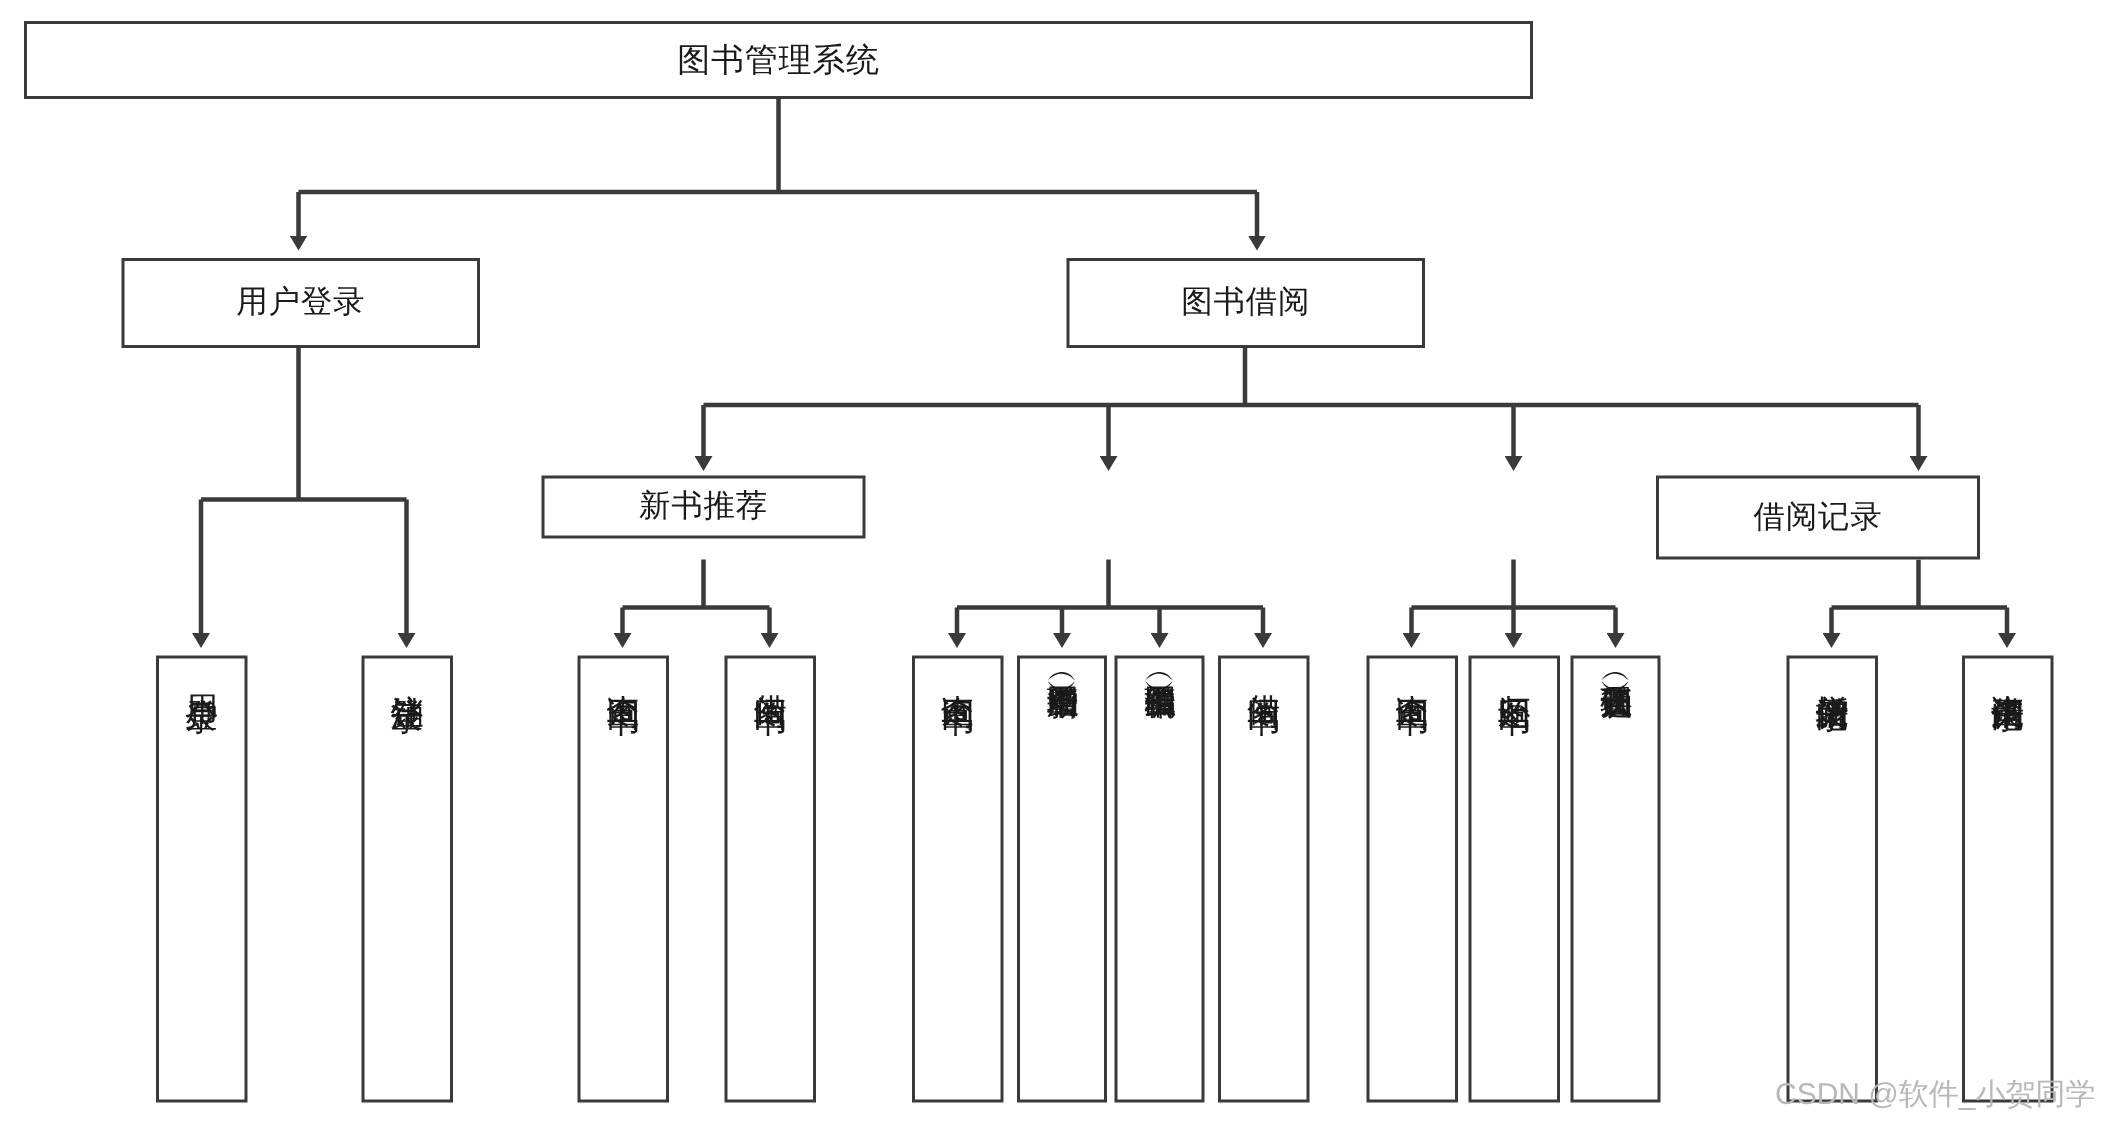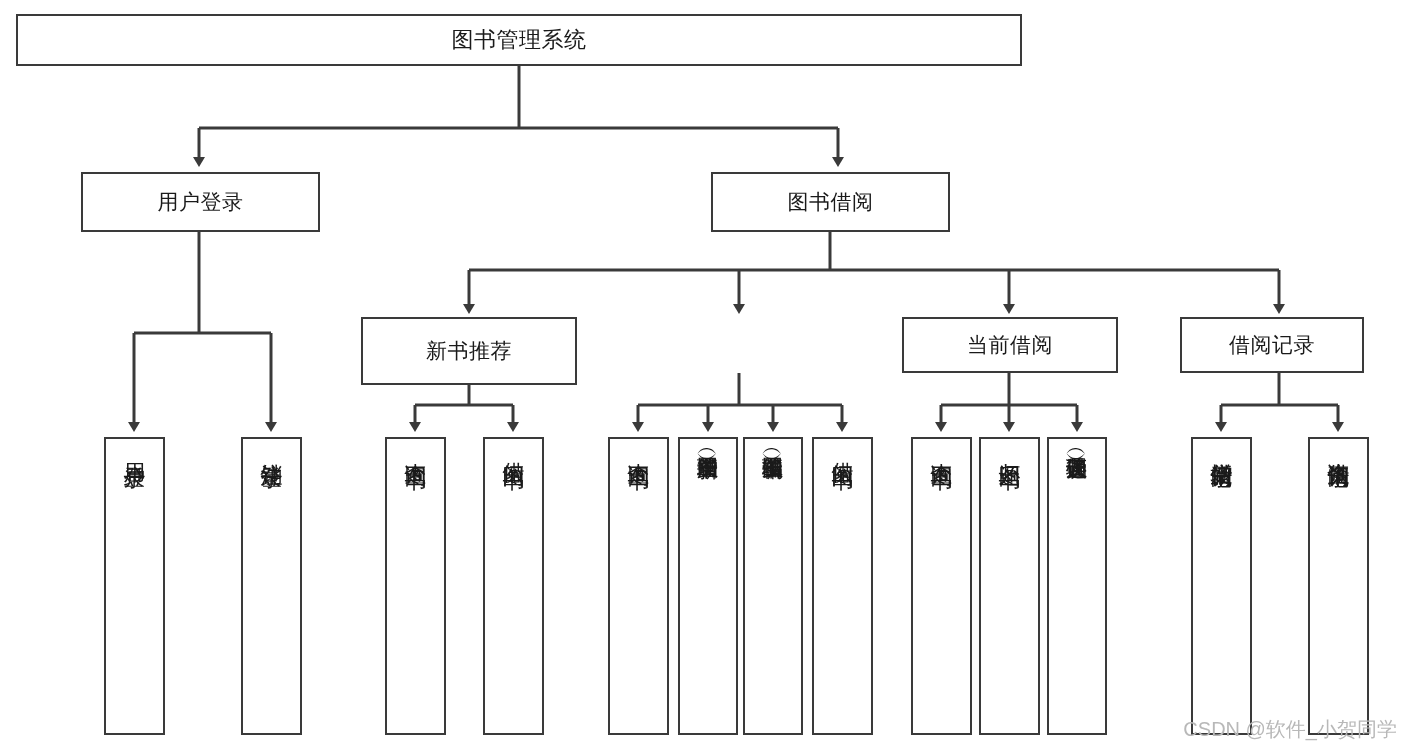--- a/index.html
+++ b/index.html
@@ -149,30 +149,27 @@
   </div>
 
   <div class="node horiz" style="left:81px; top:172px; width:239px; height:60px;">
     <span class="node-label">用户登录</span>
   </div>
 
   <div class="node horiz" style="left:711px; top:172px; width:239px; height:60px;">
     <span class="node-label">图书借阅</span>
   </div>
 
-  <div class="node horiz" style="left:361px; top:317px; width:216px; height:68px;">
+  <div class="node horiz" style="left:361px; top:317px; width:216px; height:42px;">
     <span class="node-label">新书推荐</span>
   </div>
 
 
-  <div class="node horiz" style="left:902px; top:317px; width:216px; height:56px;">
-    <span class="node-label">当前借阅</span>
-  </div>
-
-  <div class="node horiz" style="left:1180px; top:317px; width:184px; height:56px;">
+
+  <div class="node horiz" style="left:1104px; top:317px; width:216px; height:56px;">
     <span class="node-label">借阅记录</span>
   </div>
 
   <div class="node vert" style="left:104px; top:437px; width:61px; height:298px;">
     <span class="node-label">用户登录</span>
   </div>
 
   <div class="node vert" style="left:241px; top:437px; width:61px; height:298px;">
     <span class="node-label">注销登录</span>
   </div>

